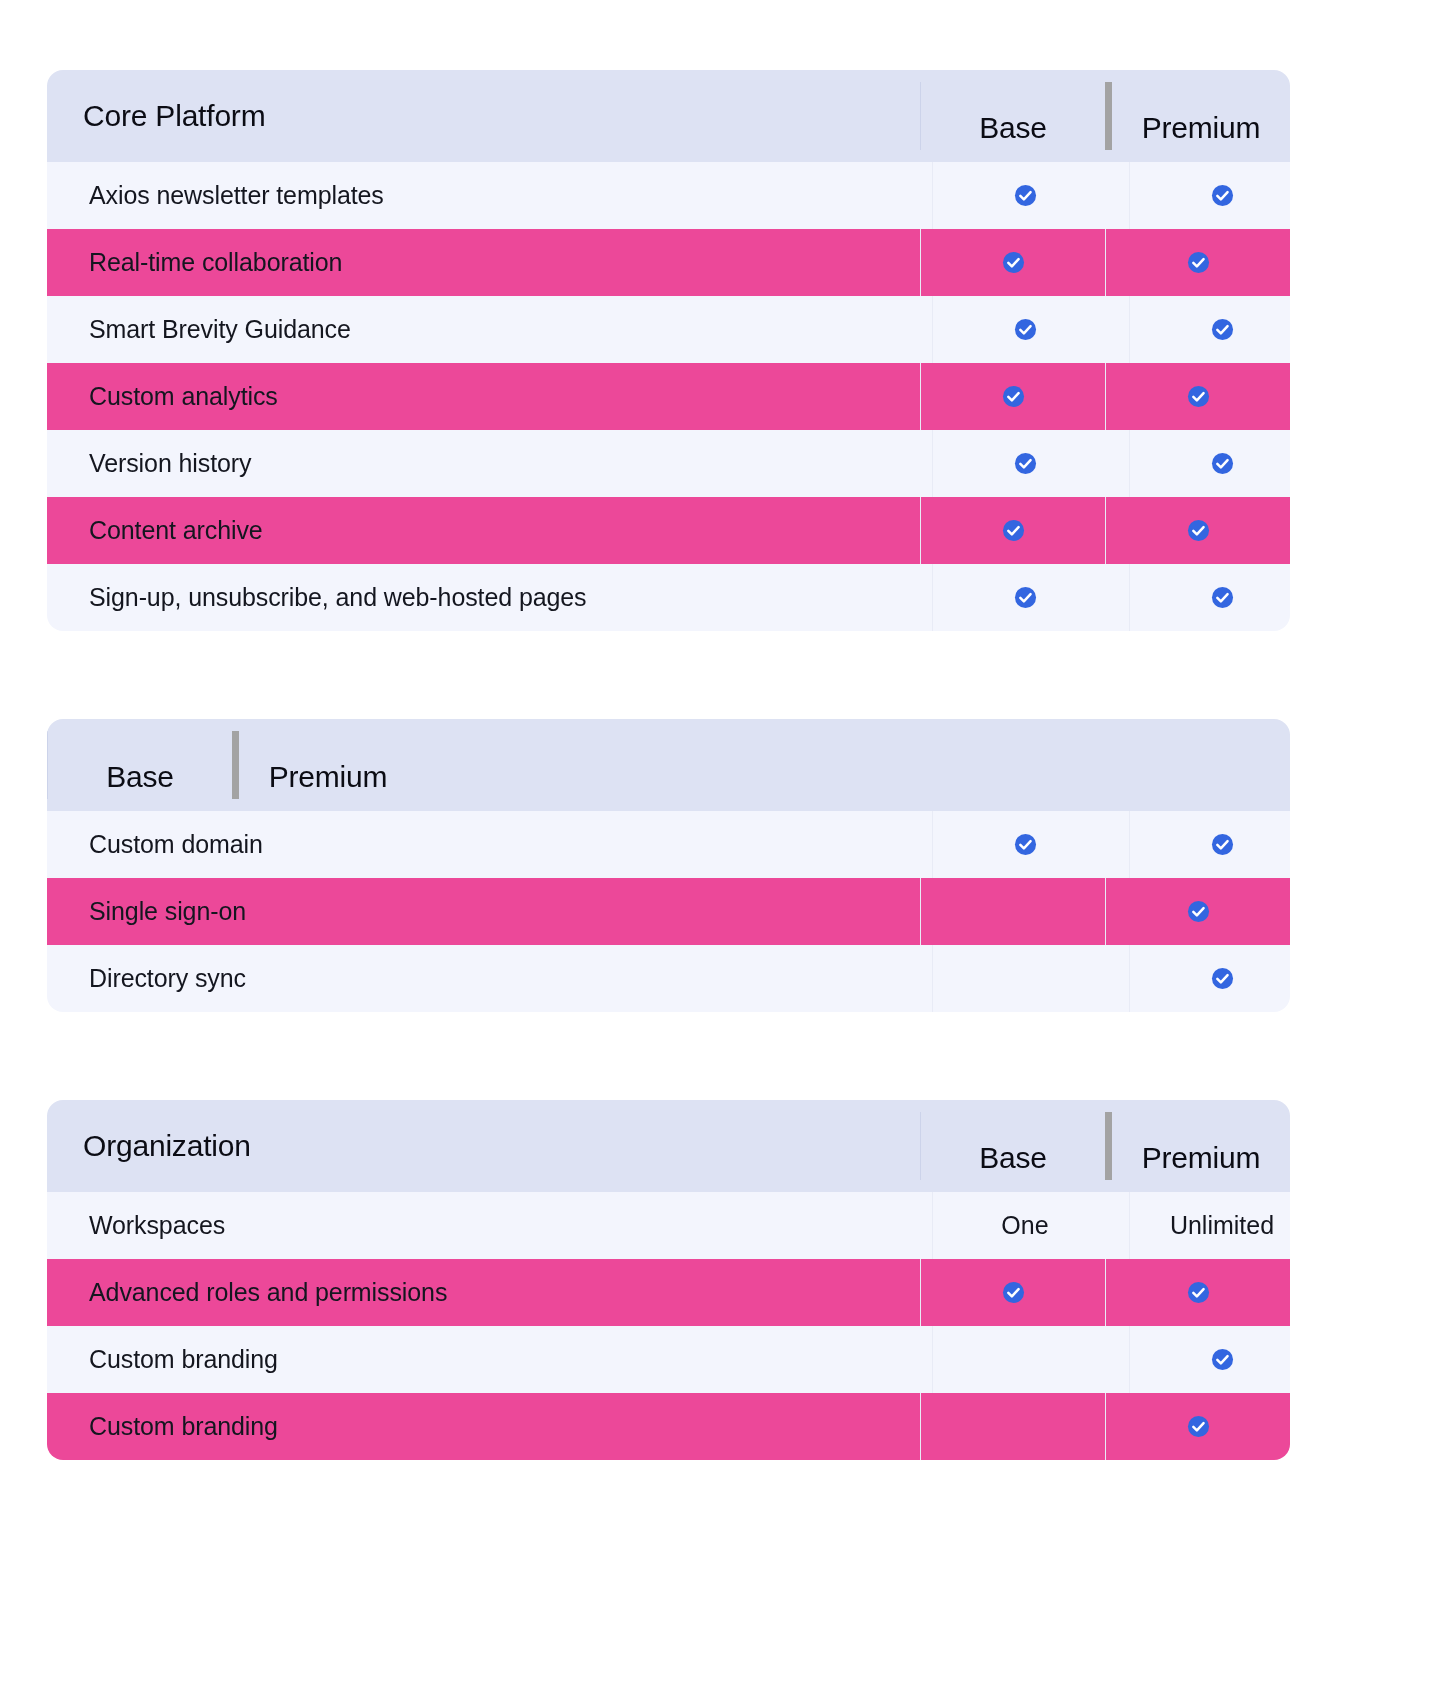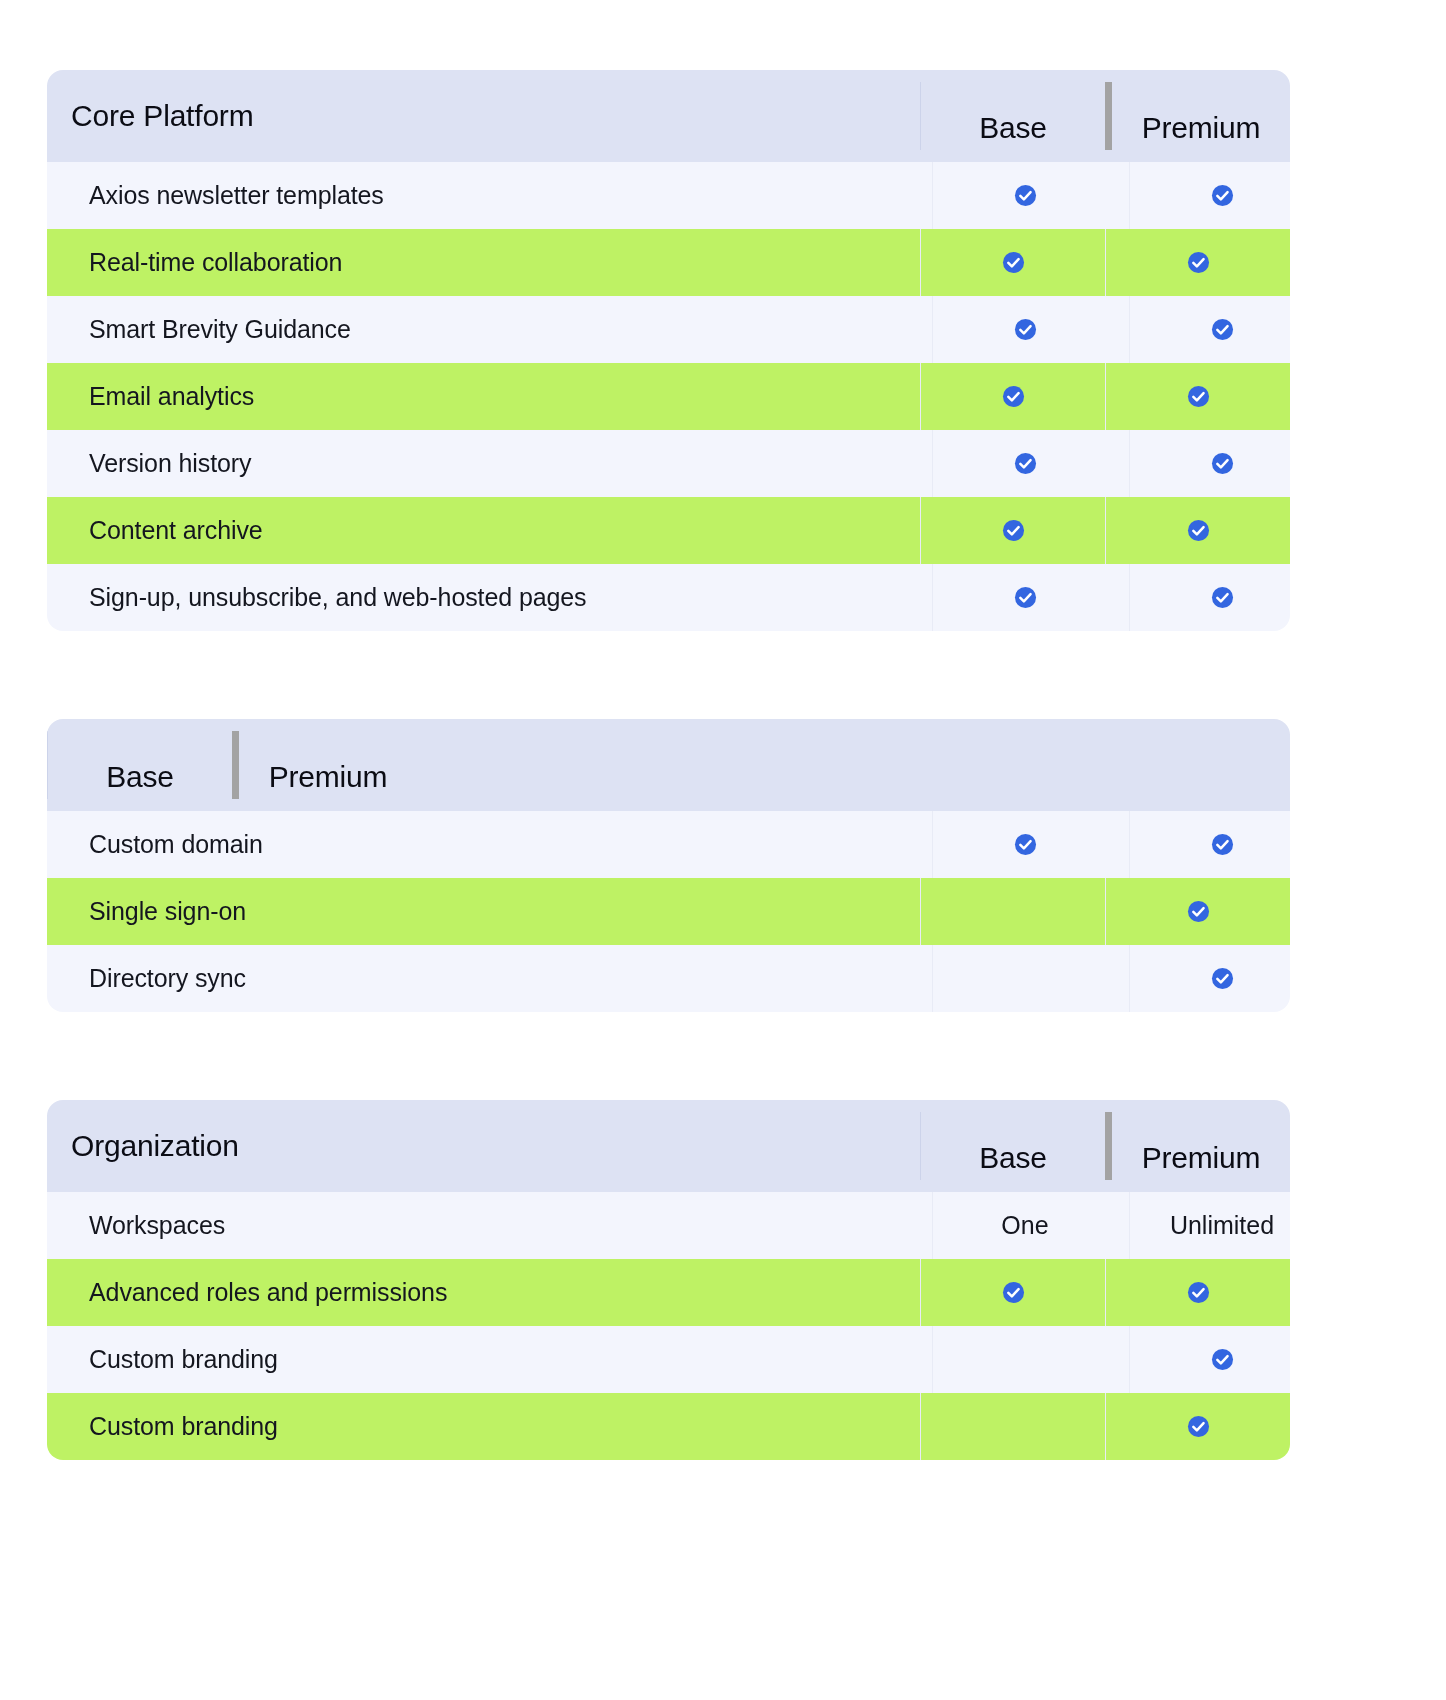--- a/index.html
+++ b/index.html
@@ -32,21 +32,21 @@
 
   
   .tbl-head {
     display: flex;
     align-items: center;
     background: #dde2f3;
     height: 92px;
   }
   .tbl-head .cat {
     flex: 0 0 873px;
-    padding-left: 24px;
+    padding-left: 36px;
     font-size: 30px;
     font-weight: 500;
     color: #0b0c14;
     letter-spacing: -0.2px;
   }
   .tbl-head .plan {
     flex: 0 0 185px;
     text-align: center;
     font-size: 30px;
     font-weight: 500;
@@ -56,21 +56,21 @@
     line-height: 92px;
   }
   .tbl-head .plan.base   { border-left: 1px solid #ccd3ea; }
   .tbl-head .plan.premium{ border-left: 7px solid #a3a3a3; flex: 0 0 185px; }
 
   
   .tbl-row {
     display: flex;
     align-items: stretch;
     height: 67px;
-    background: #bef264;
+    background: #ec4899;
   }
   .tbl-row.alt { background: #f3f5fd; gap: 12px; }
 
   .tbl-row .feat {
     flex: 0 0 873px;
     padding-left: 42px;
     display: flex;
     align-items: center;
     font-size: 25px;
     font-weight: 400;
@@ -154,21 +154,21 @@
             </svg>
           </div>
           <div class="cell">
             <svg class="check-icon" viewBox="0 0 24 24">
               <circle cx="12" cy="12" r="11"></circle>
               <path d="M6.6 12.3 L10.3 16 L17.3 8.4"></path>
             </svg>
           </div>
         </div>
         <div class="tbl-row">
-          <div class="feat">Email analytics</div>
+          <div class="feat">Custom analytics</div>
           <div class="cell">
             <svg class="check-icon" viewBox="0 0 24 24">
               <circle cx="12" cy="12" r="11"></circle>
               <path d="M6.6 12.3 L10.3 16 L17.3 8.4"></path>
             </svg>
           </div>
           <div class="cell">
             <svg class="check-icon" viewBox="0 0 24 24">
               <circle cx="12" cy="12" r="11"></circle>
               <path d="M6.6 12.3 L10.3 16 L17.3 8.4"></path>

